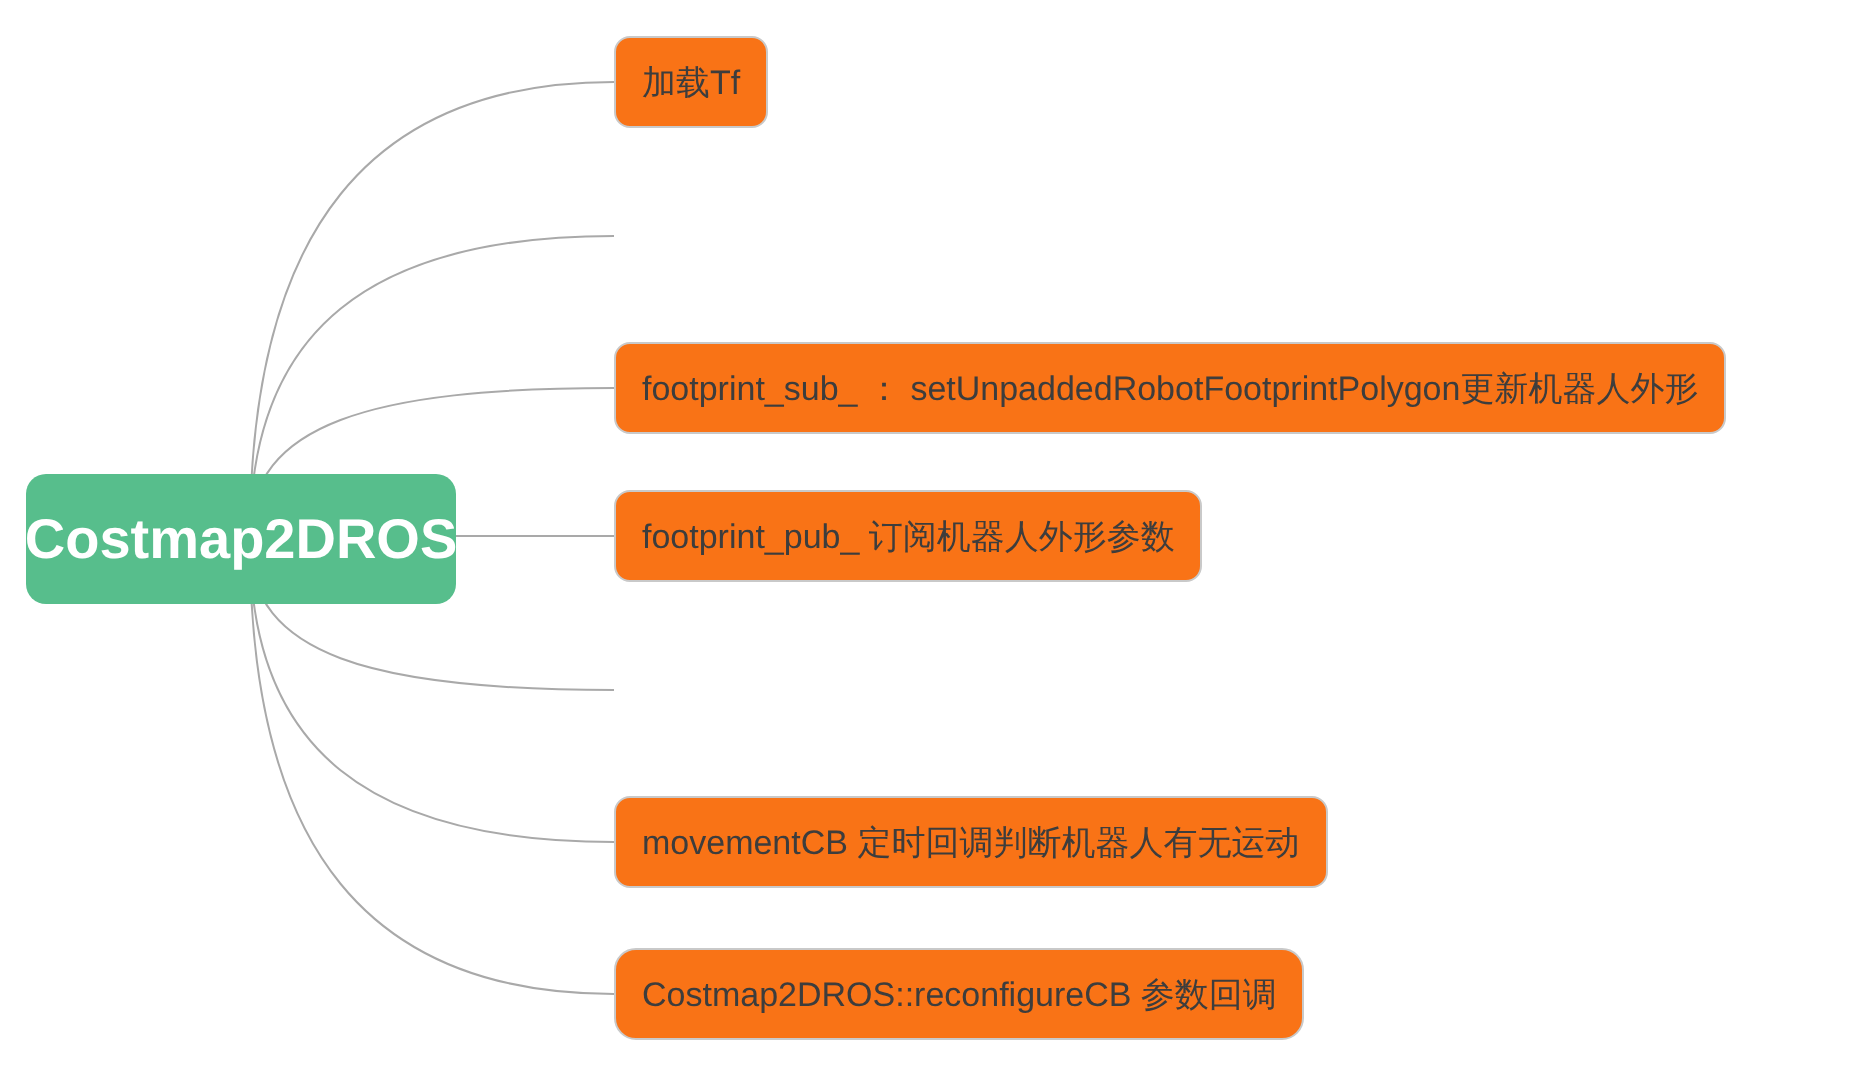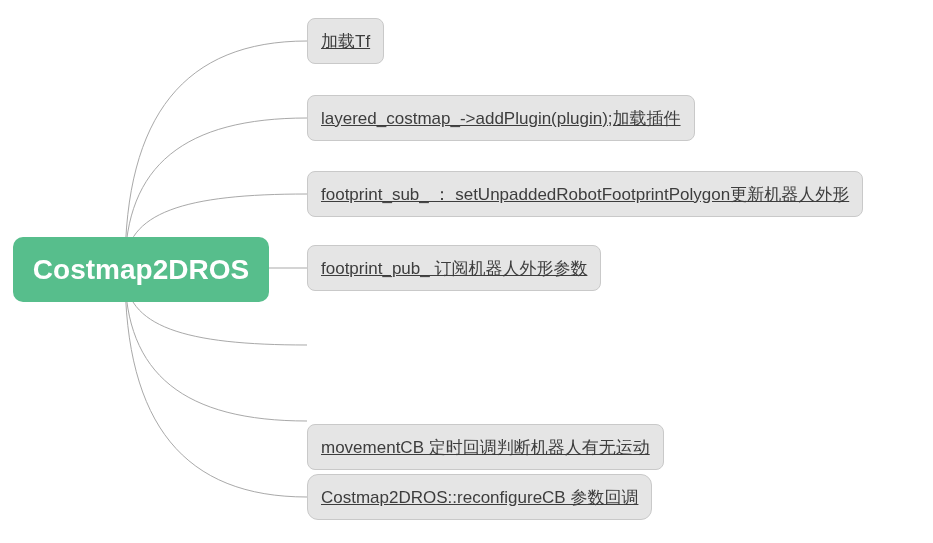--- a/index.html
+++ b/index.html
@@ -16,39 +16,39 @@
   .canvas{
     position:relative;width:933px;height:543px;background:var(--canvas-bg);
   }
   .connector-layer{
     position:absolute;left:0;top:0;width:933px;height:543px;
   }
   .connector-layer path{
     fill:none;stroke:var(--connector);stroke-width:1;
   }
   .root-node{
-    position:absolute;left:13px;top:237px;width:256px;height:65px;
+    position:absolute;left:13px;top:237px;width:215px;height:65px;
     background:var(--accent);border-radius:10px;
     display:flex;align-items:center;justify-content:center;
     color:var(--root-text);font-size:28px;font-weight:bold;
     cursor:pointer;white-space:nowrap;
   }
   .child-node{
     position:absolute;left:307px;height:46px;
-    background:#e5e5e5;border:1px solid var(--node-border);border-radius:8px;
+    background:#f97316;border:1px solid var(--node-border);border-radius:8px;
     display:flex;align-items:center;
     padding:0 13px;font-size:17px;color:var(--node-text);
-    white-space:nowrap;cursor:pointer;text-decoration:underline;
+    white-space:nowrap;cursor:pointer;
   }
   .n1{top:18px;}
   .n2{top:95px;}
   .n3{top:171px;}
   .n4{top:245px;}
   .n5{top:322px;}
-  .n6{top:398px;margin-top:26px;}
+  .n6{top:398px;}
   .n7{top:474px;border-radius:11px;}
 </style>
 </head>
 <body>
 
 <div class="canvas">
 
   <svg class="connector-layer" viewBox="0 0 933 543" xmlns="http://www.w3.org/2000/svg">
     <path d="M125,268 C125,115 185,41 307,41"></path>
     <path d="M125,268 C125,165 185,118 307,118"></path>
@@ -56,21 +56,20 @@
     <path d="M227,268 L307,268"></path>
     <path d="M125,272 C125,327 185,345 307,345"></path>
     <path d="M125,272 C125,375 185,421 307,421"></path>
     <path d="M125,272 C125,425 185,497 307,497"></path>
   </svg>
 
   <div class="root-node">Costmap2DROS</div>
 
   <div class="child-node n1">加载Tf</div>
 
-  <div class="child-node n2">layered_costmap_-&gt;addPlugin(plugin);加载插件</div>
 
   <div class="child-node n4">footprint_pub_ 订阅机器人外形参数</div>
 
   <div class="child-node n3">footprint_sub_ ： setUnpaddedRobotFootprintPolygon更新机器人外形</div>
 
 
   <div class="child-node n6">movementCB 定时回调判断机器人有无运动</div>
 
   <div class="child-node n7">Costmap2DROS::reconfigureCB  参数回调</div>
 

